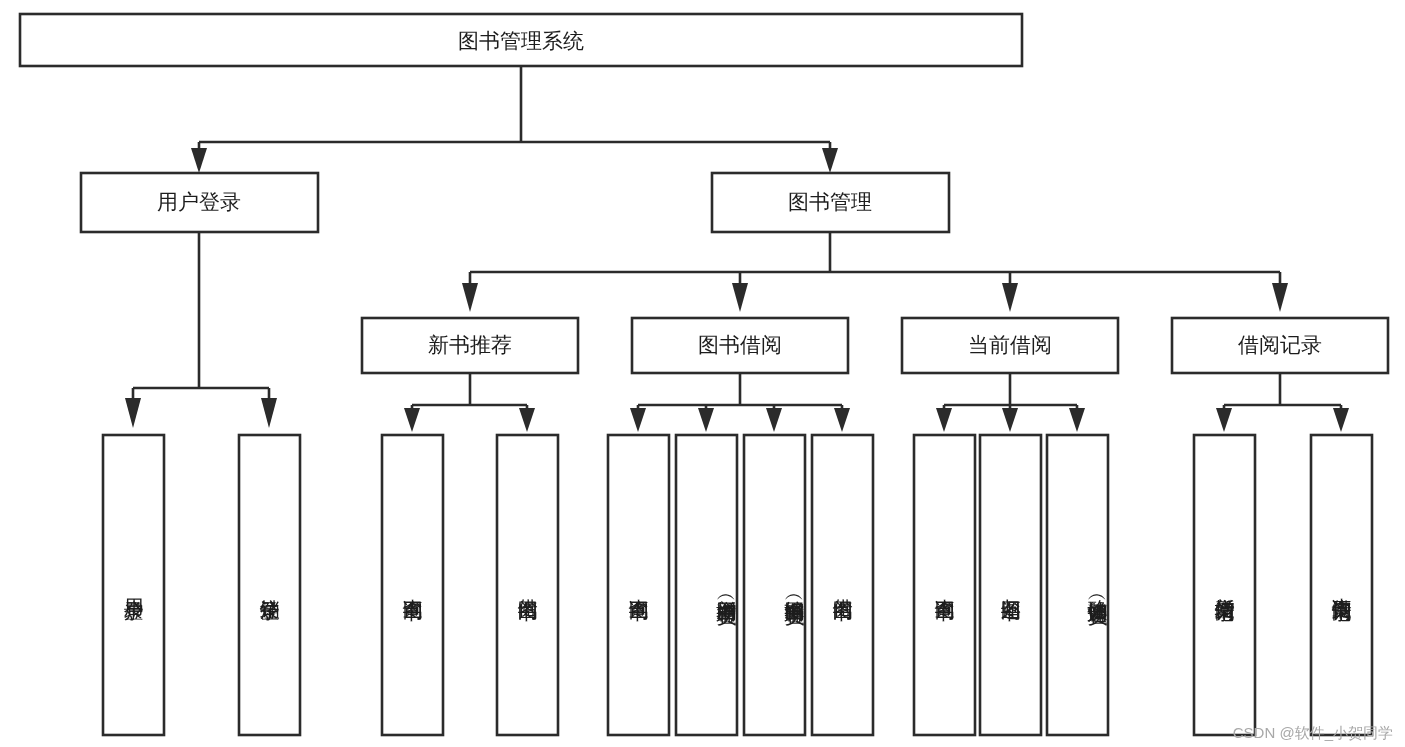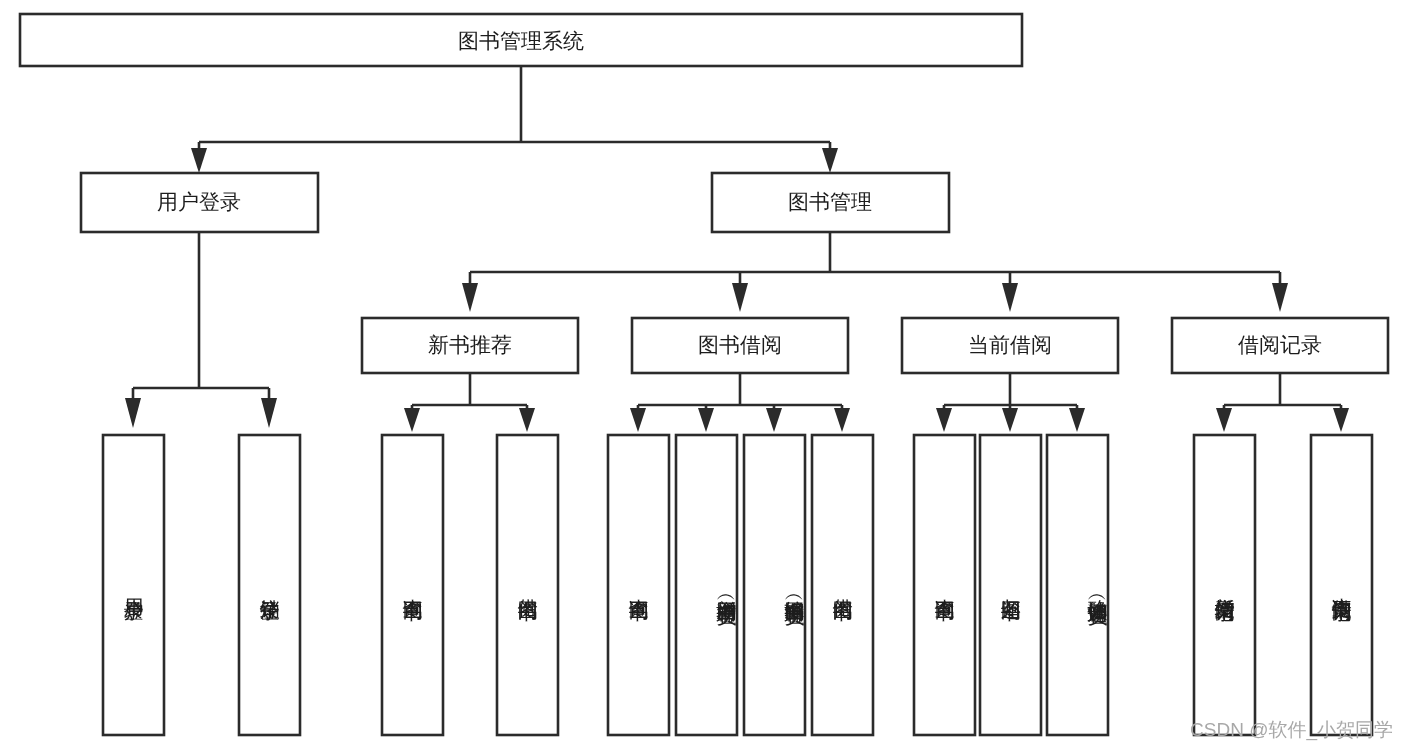--- a/index.html
+++ b/index.html
@@ -65,21 +65,21 @@
     text-align: center;
     white-space: nowrap;
     pointer-events: none;
     user-select: none;
   }
   .watermark {
     position: absolute;
     right: 12px;
     bottom: 4px;
     font-family: "Liberation Sans", "DejaVu Sans", sans-serif;
-    font-size: 19px;
+    font-size: 15px;
     color: #a8a8a8;
     white-space: nowrap;
     user-select: none;
   }
 </style>
 </head>
 <body>
 
 <div id="diagram-root">
 

